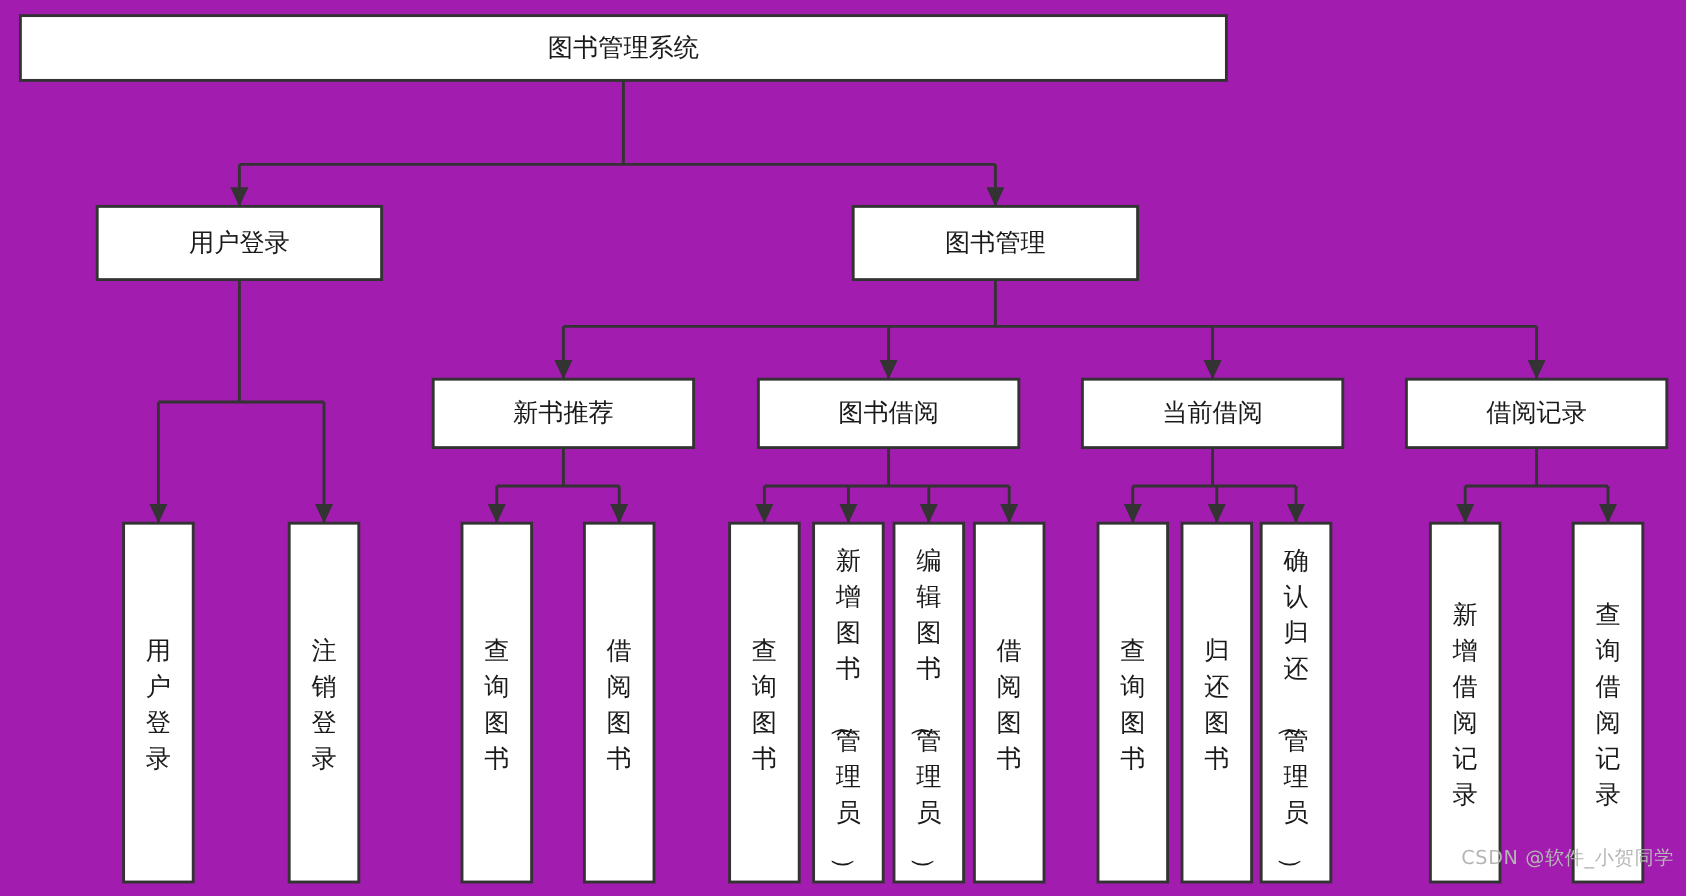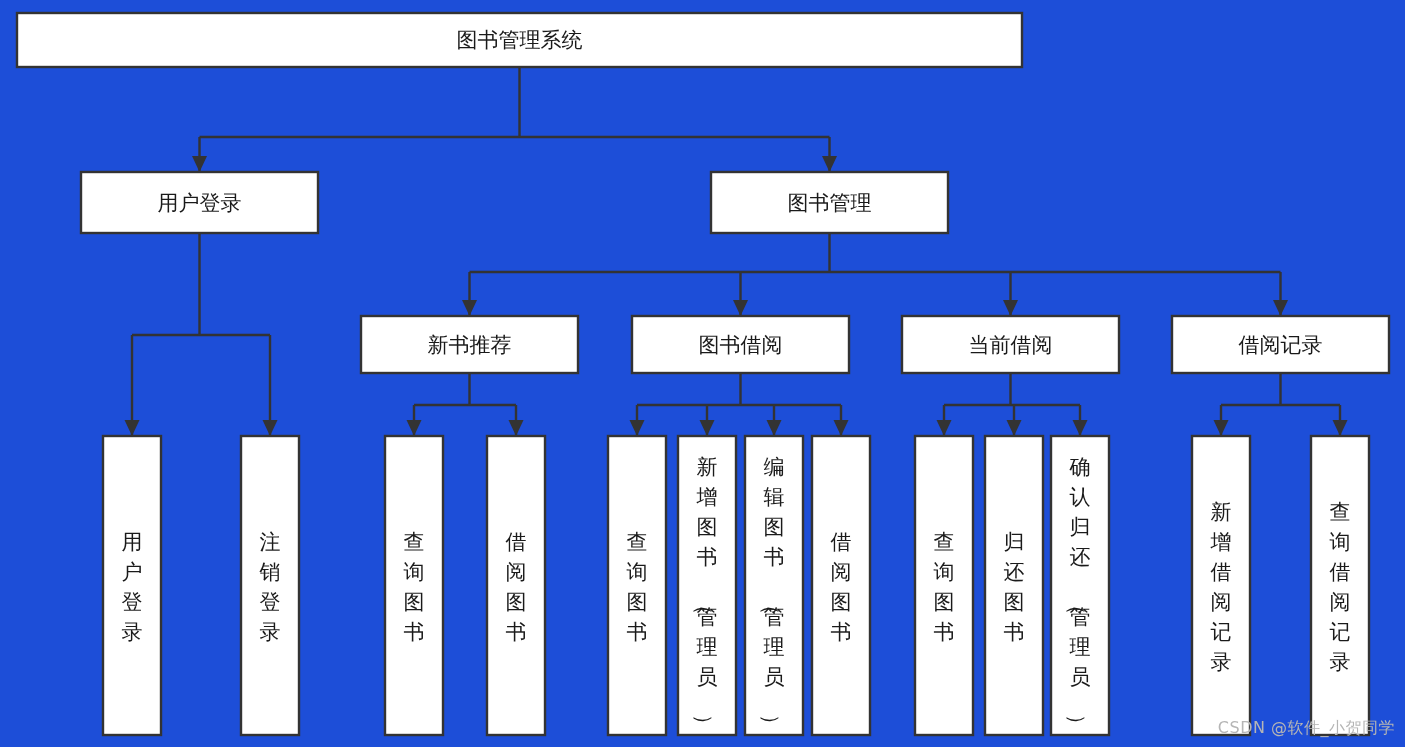--- a/index.html
+++ b/index.html
@@ -10,21 +10,21 @@
   body {
     width: 1405px;
     height: 747px;
     font-family: "DejaVu Sans", "Liberation Sans", sans-serif;
     overflow: hidden;
   }
   #diagram-root {
     position: relative;
     width: 1405px;
     height: 747px;
-    background: #1d4ed8;
+    background: #a21caf;
   }
   svg#flow-svg {
     position: absolute;
     top: 0;
     left: 0;
     width: 1405px;
     height: 747px;
     display: block;
   }
   .node-box {
@@ -51,21 +51,21 @@
   }
   .node-label-v {
     font-family: "DejaVu Sans", "Liberation Sans", sans-serif;
     font-size: 21px;
     fill: #1a1a1a;
     text-anchor: middle;
   }
   .watermark {
     position: absolute;
     right: 10px;
-    bottom: 8px;
+    bottom: 21px;
     font-family: "DejaVu Sans", "Liberation Sans", sans-serif;
     font-size: 16px;
     color: #b5b5b5;
     white-space: nowrap;
     pointer-events: none;
     letter-spacing: 0.5px;
   }
 </style>
 </head>
 <body>

